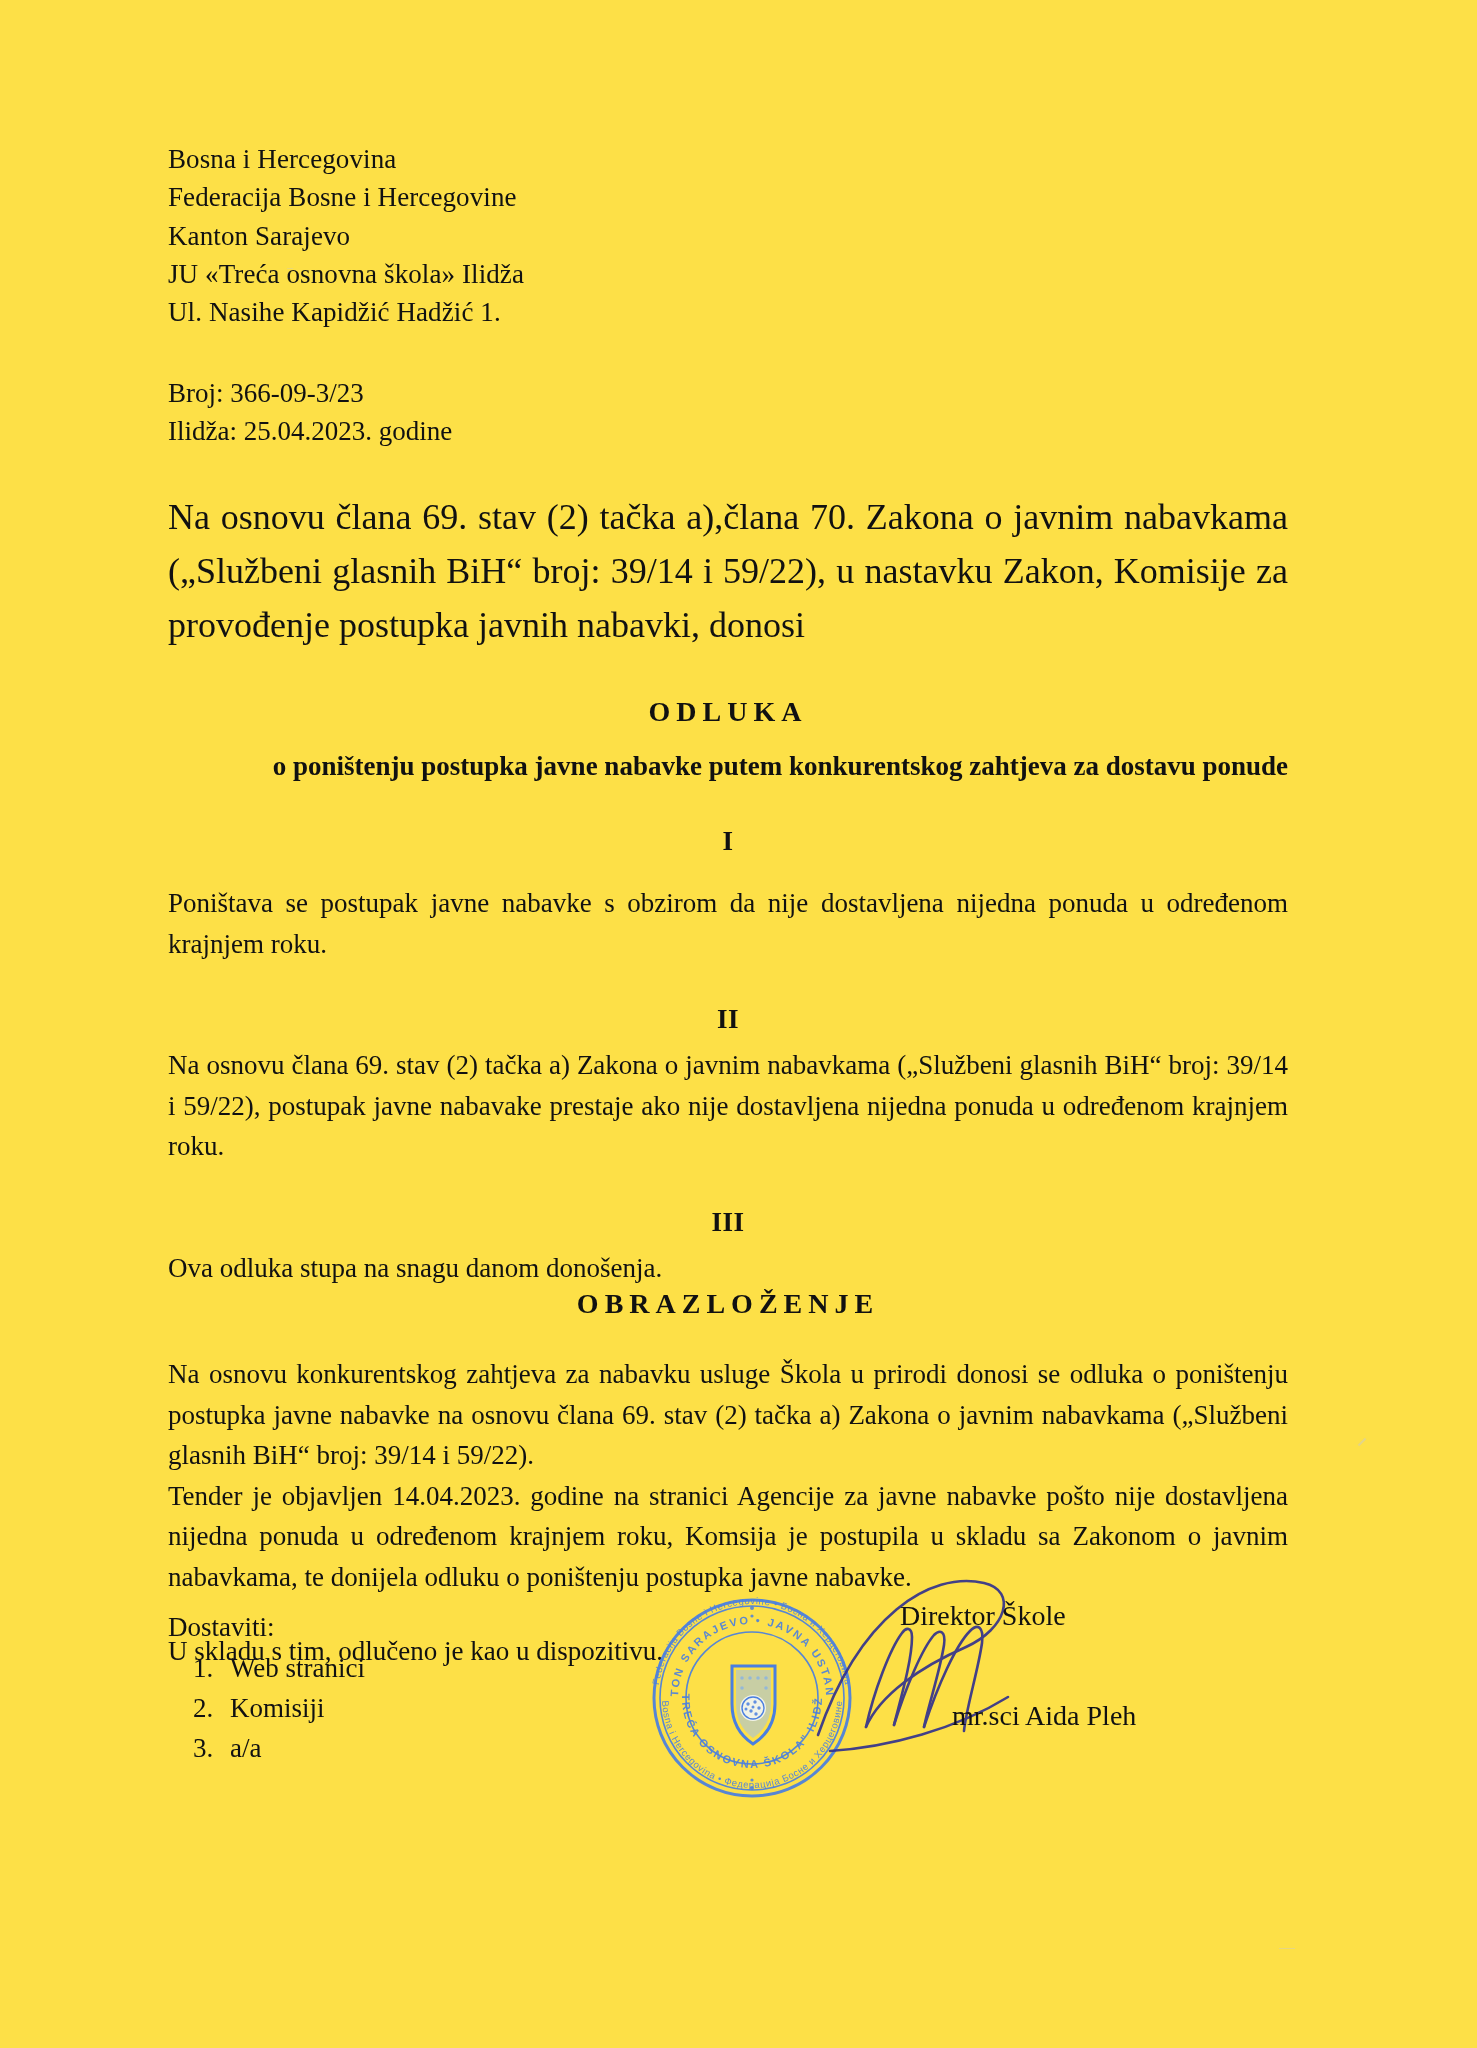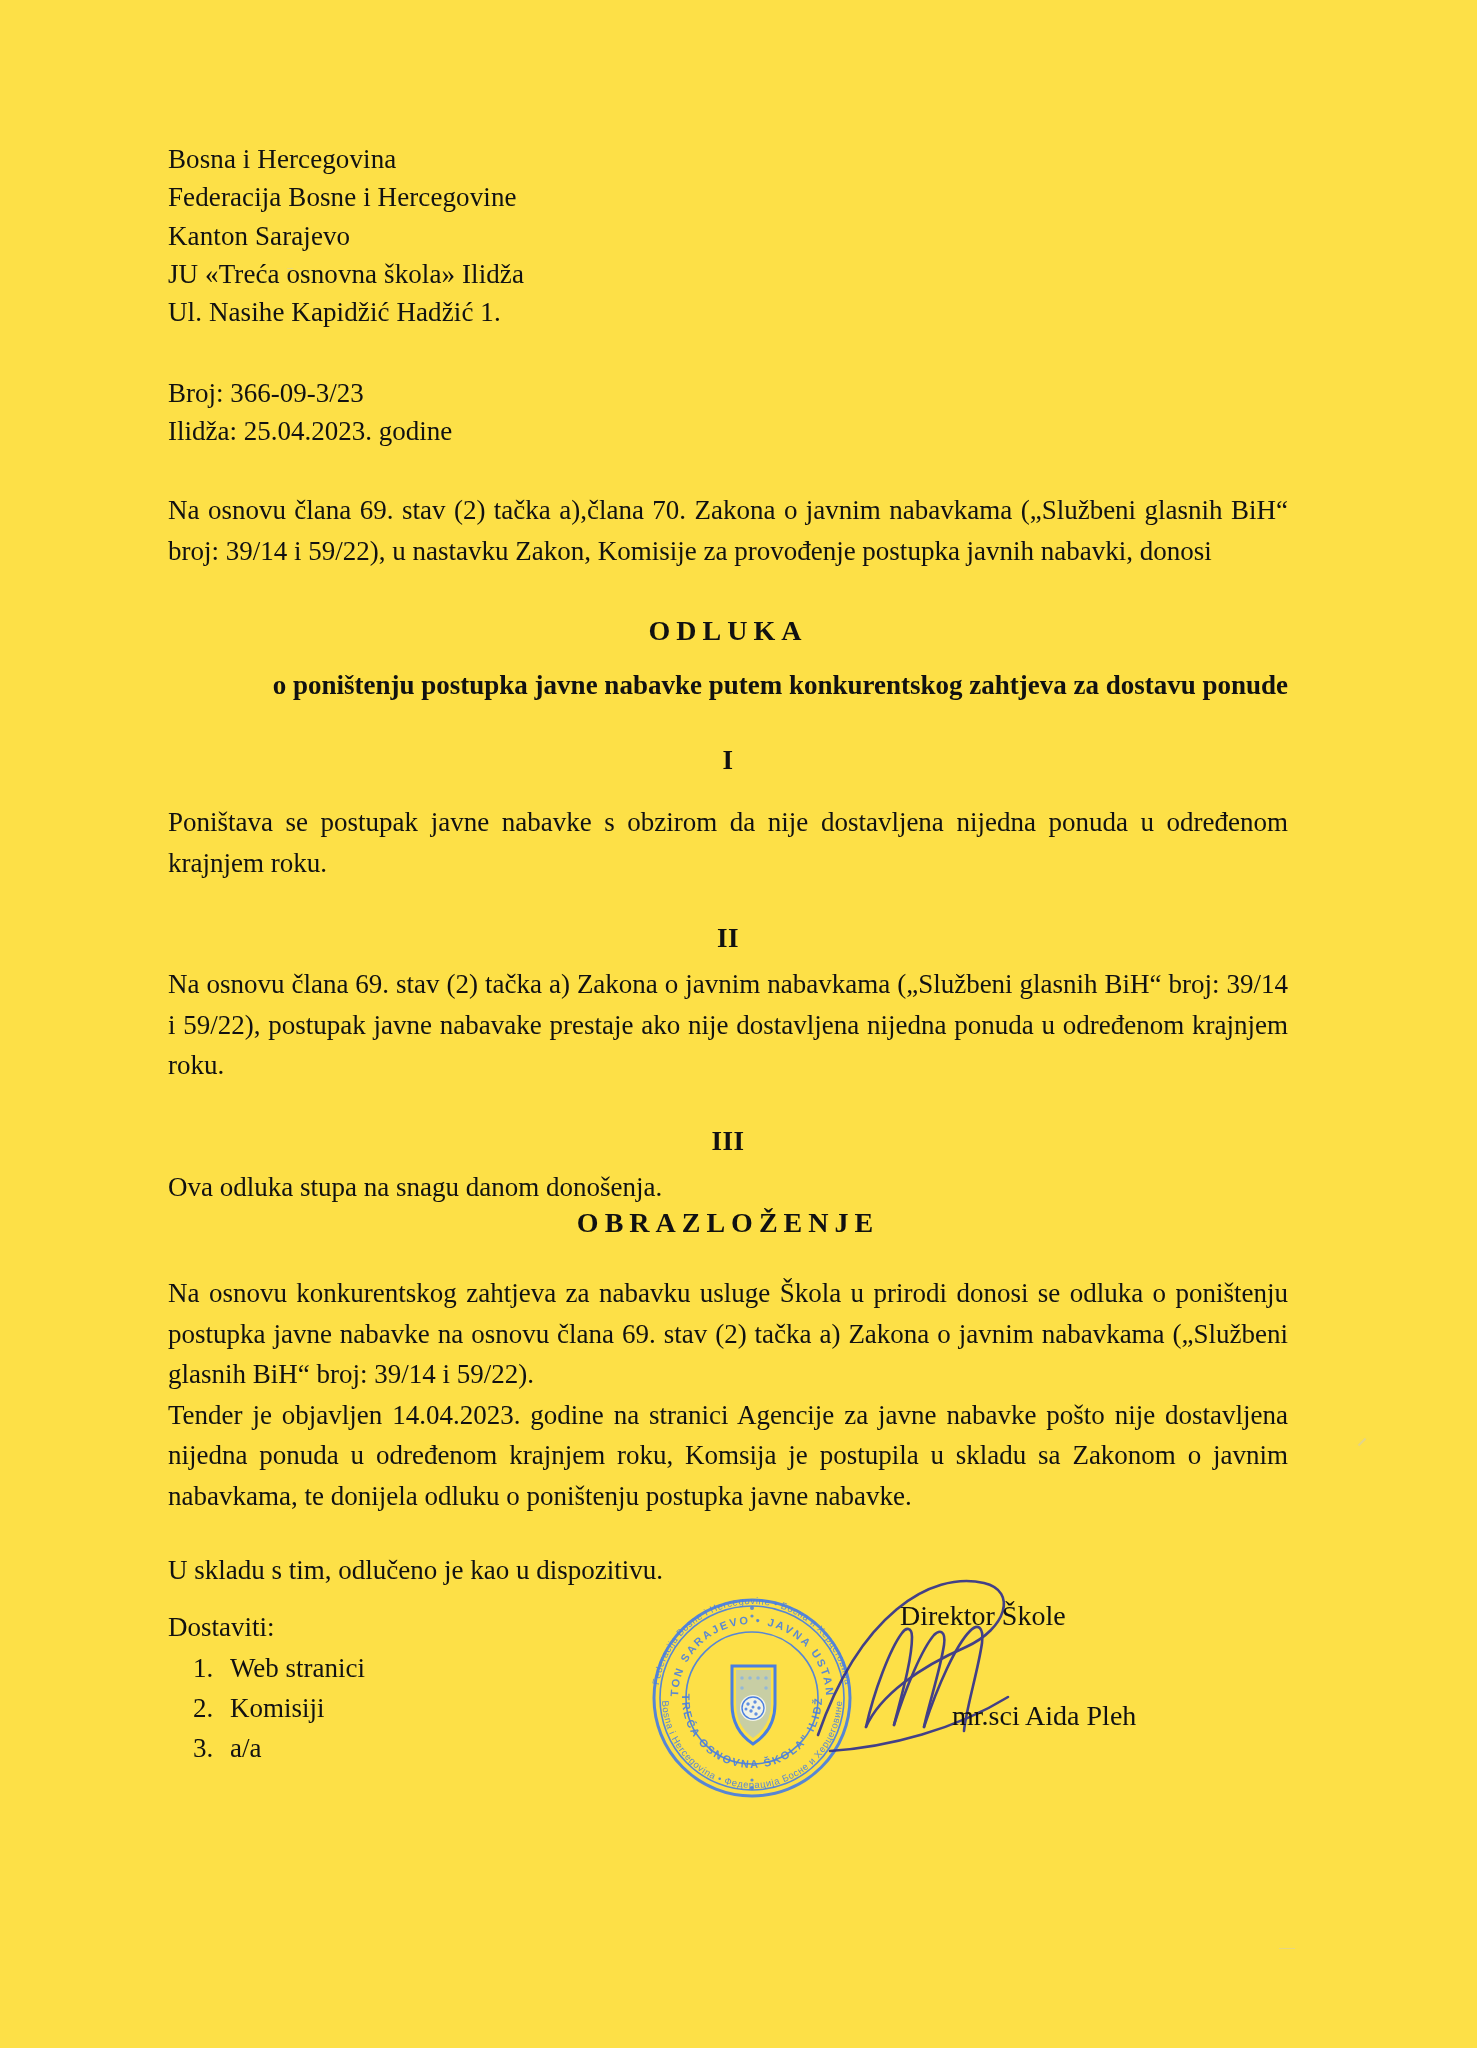--- a/index.html
+++ b/index.html
@@ -34,21 +34,21 @@
   .letterhead div { white-space: nowrap; }
 
   .refblock {
     margin-top: 42px;
     font-size: 27px;
     line-height: 1.42;
   }
 
   .legal-basis {
     margin-top: 40px;
-    font-size: 27px;
+    font-size: 36px;
     line-height: 1.50;
     text-align: justify;
     text-justify: inter-word;
   }
 
   .doc-title {
     margin-top: 44px;
     text-align: center;
     font-size: 28px;
     font-weight: bold;

